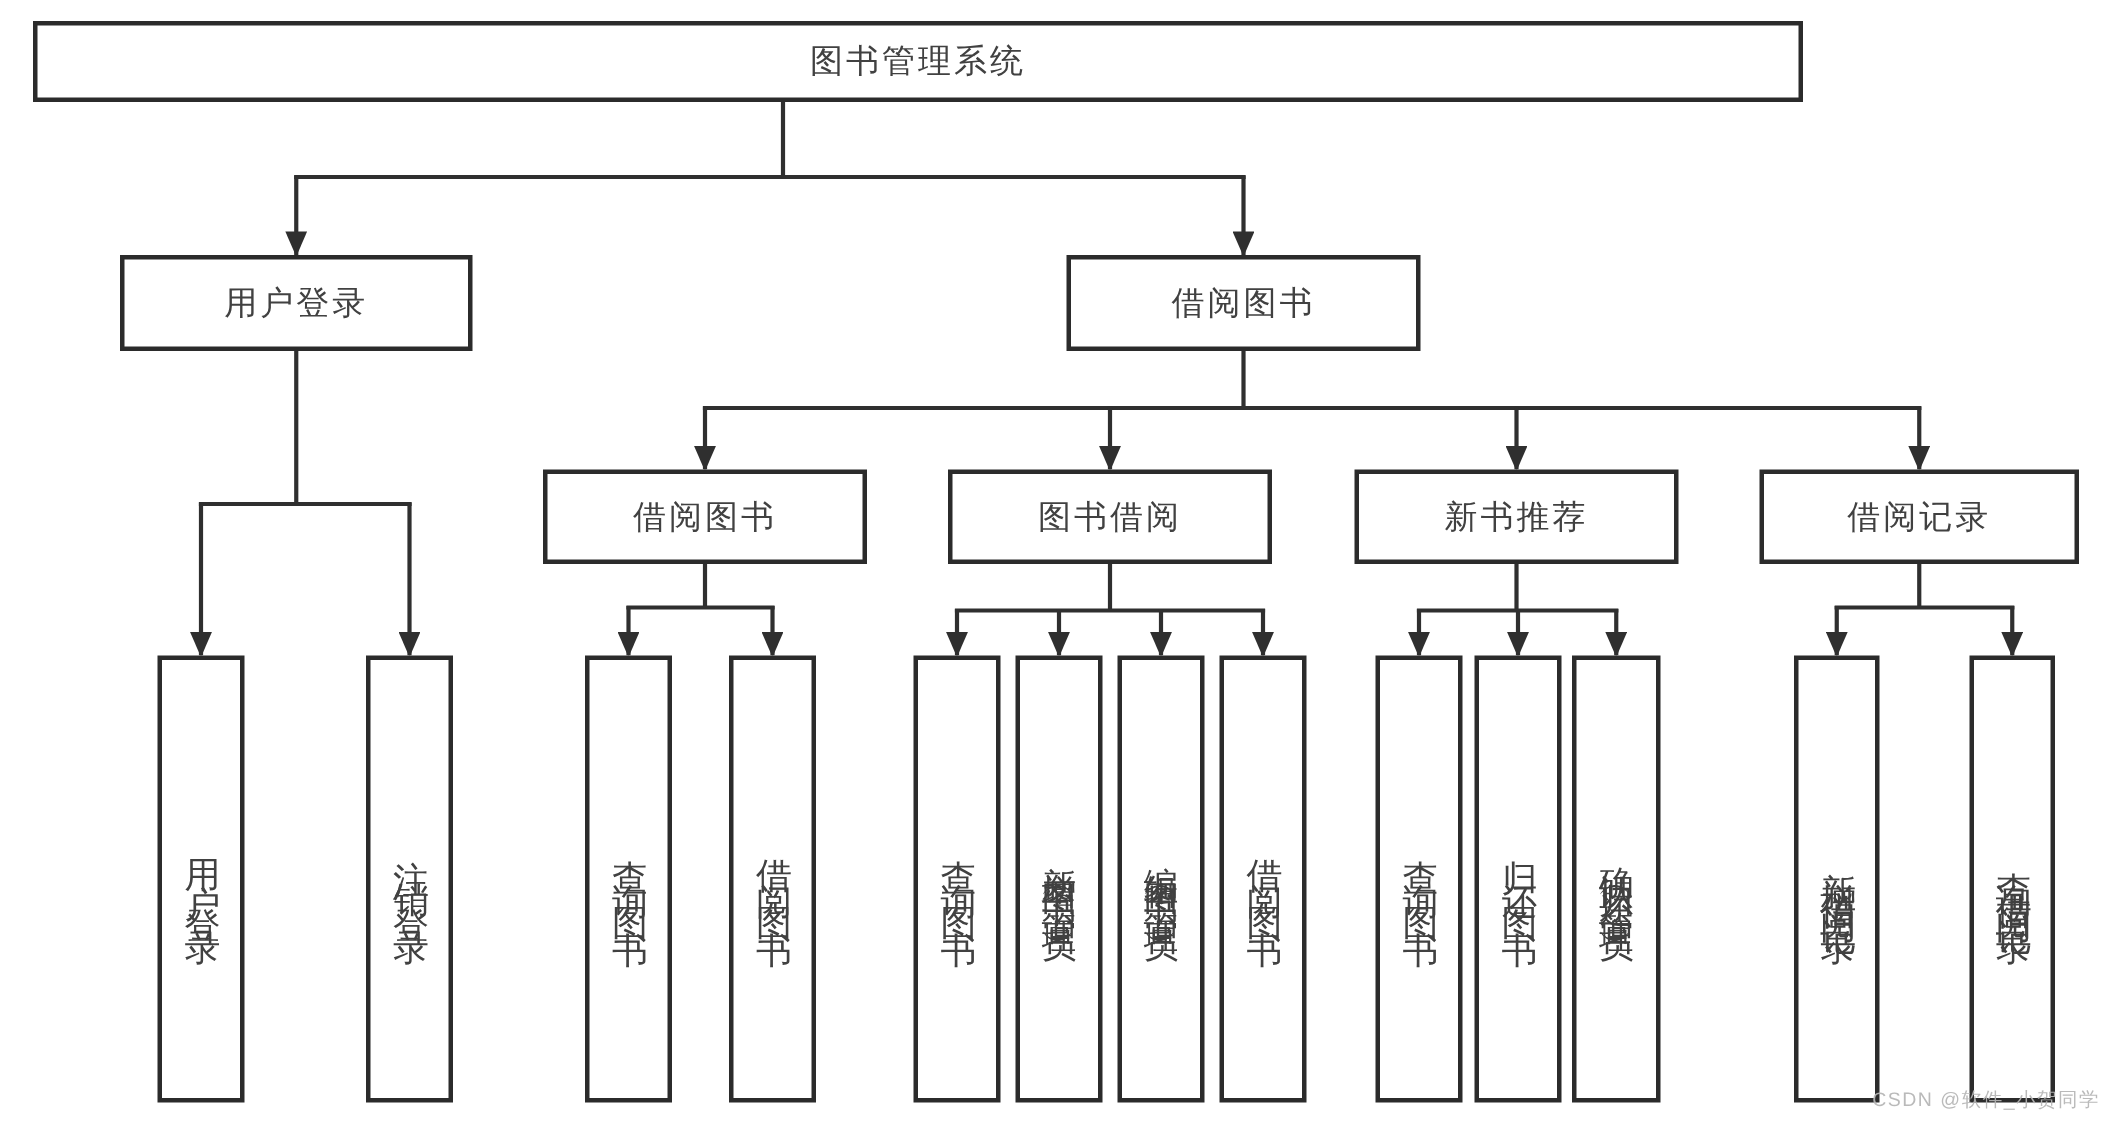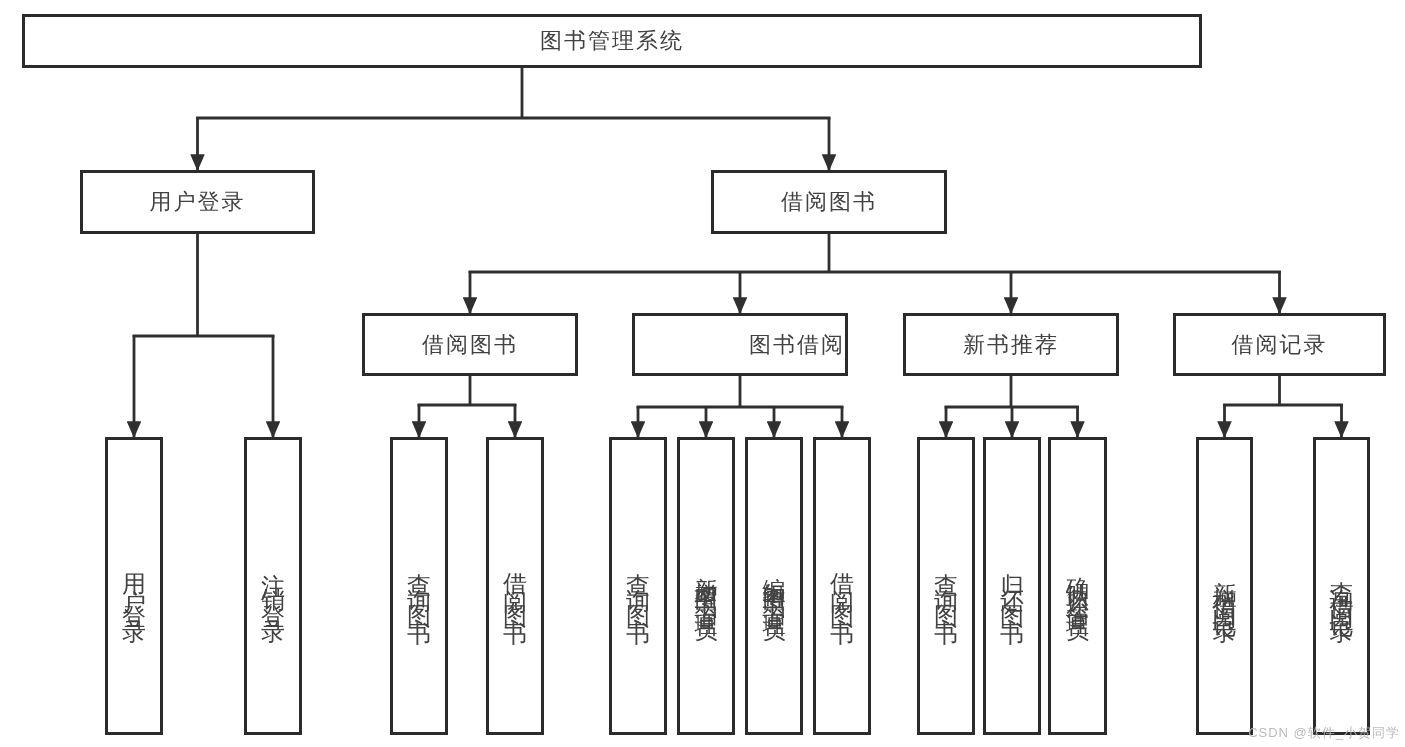--- a/index.html
+++ b/index.html
@@ -101,21 +101,21 @@
       </div>
       <div class="node" style="left: 80px; top: 170px; width: 235px; height: 64px;">
         <span class="label">用户登录</span>
       </div>
       <div class="node" style="left: 711px; top: 170px; width: 236px; height: 64px;">
         <span class="label">借阅图书</span>
       </div>
       <div class="node" style="left: 362px; top: 313px; width: 216px; height: 63px;">
         <span class="label">借阅图书</span>
       </div>
-      <div class="node" style="left: 632px; top: 313px; width: 216px; height: 63px; justify-content: flex-end;">
+      <div class="node" style="left: 632px; top: 313px; width: 216px; height: 63px;">
         <span class="label">图书借阅</span>
       </div>
       <div class="node" style="left: 903px; top: 313px; width: 216px; height: 63px;">
         <span class="label">新书推荐</span>
       </div>
       <div class="node" style="left: 1173px; top: 313px; width: 213px; height: 63px;">
         <span class="label">借阅记录</span>
       </div>
       <div class="node vertical" style="left: 105px; top: 437px; width: 58px; height: 298px;">
         <span class="label ls-wide">用户登录</span>

